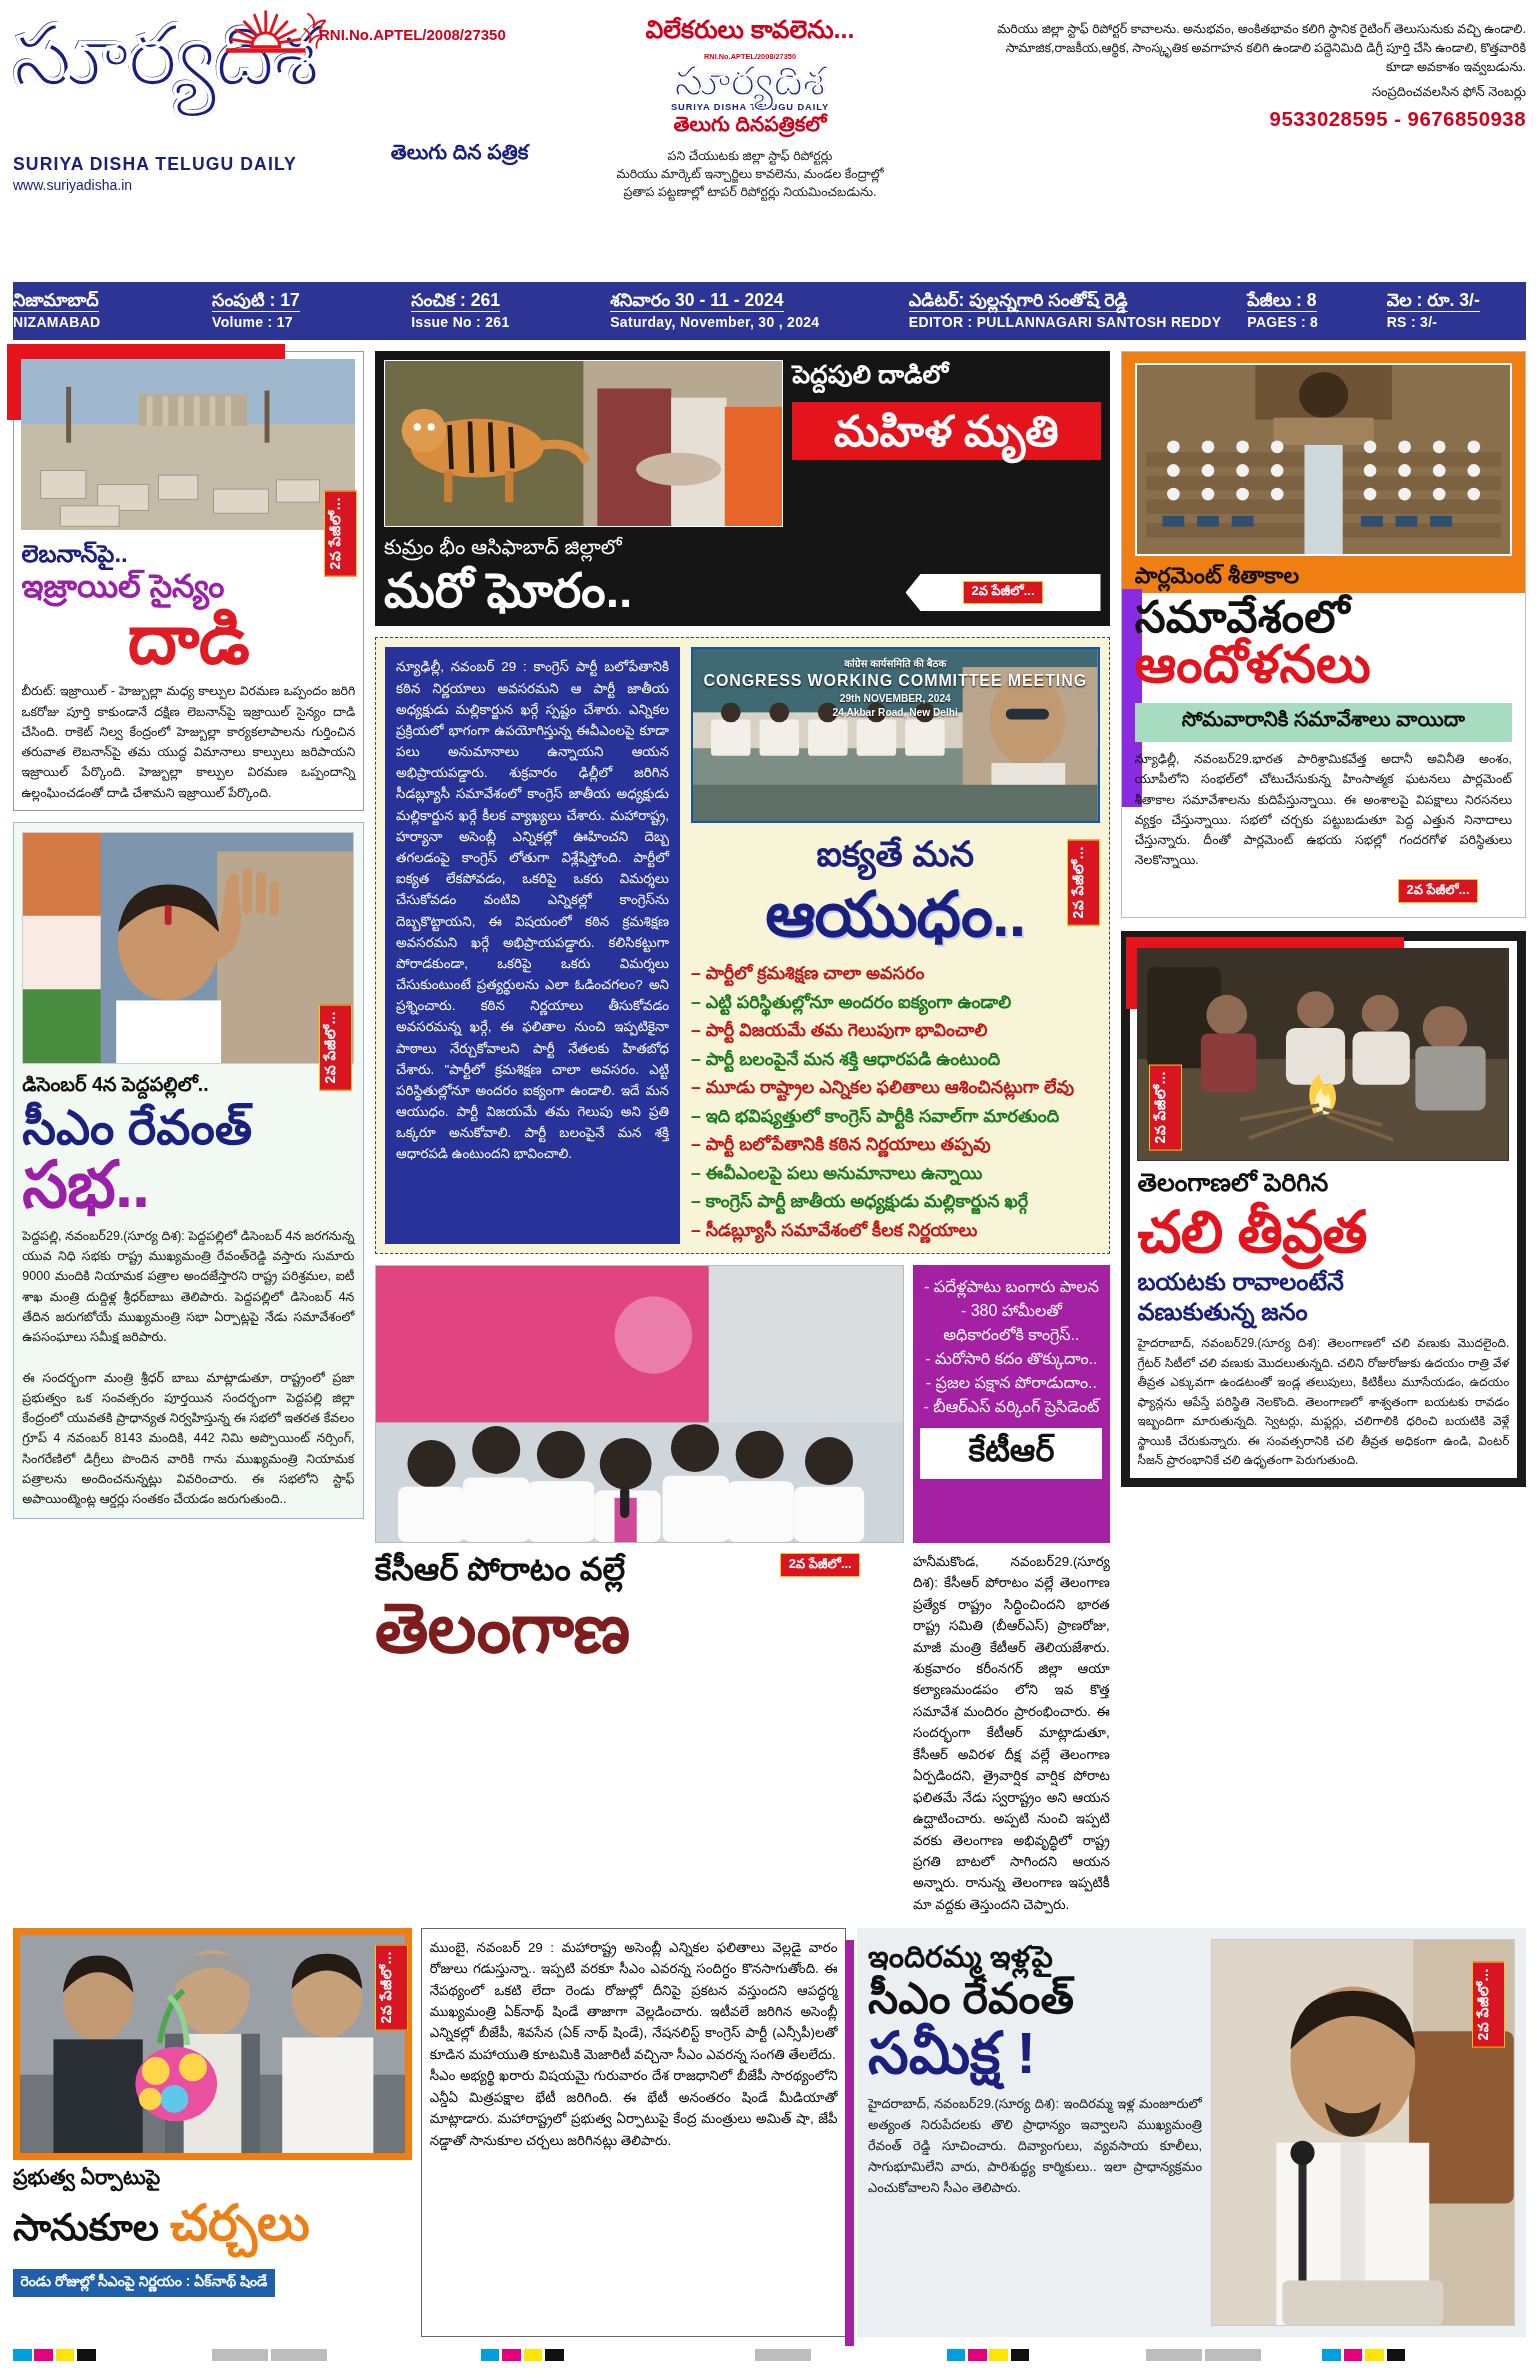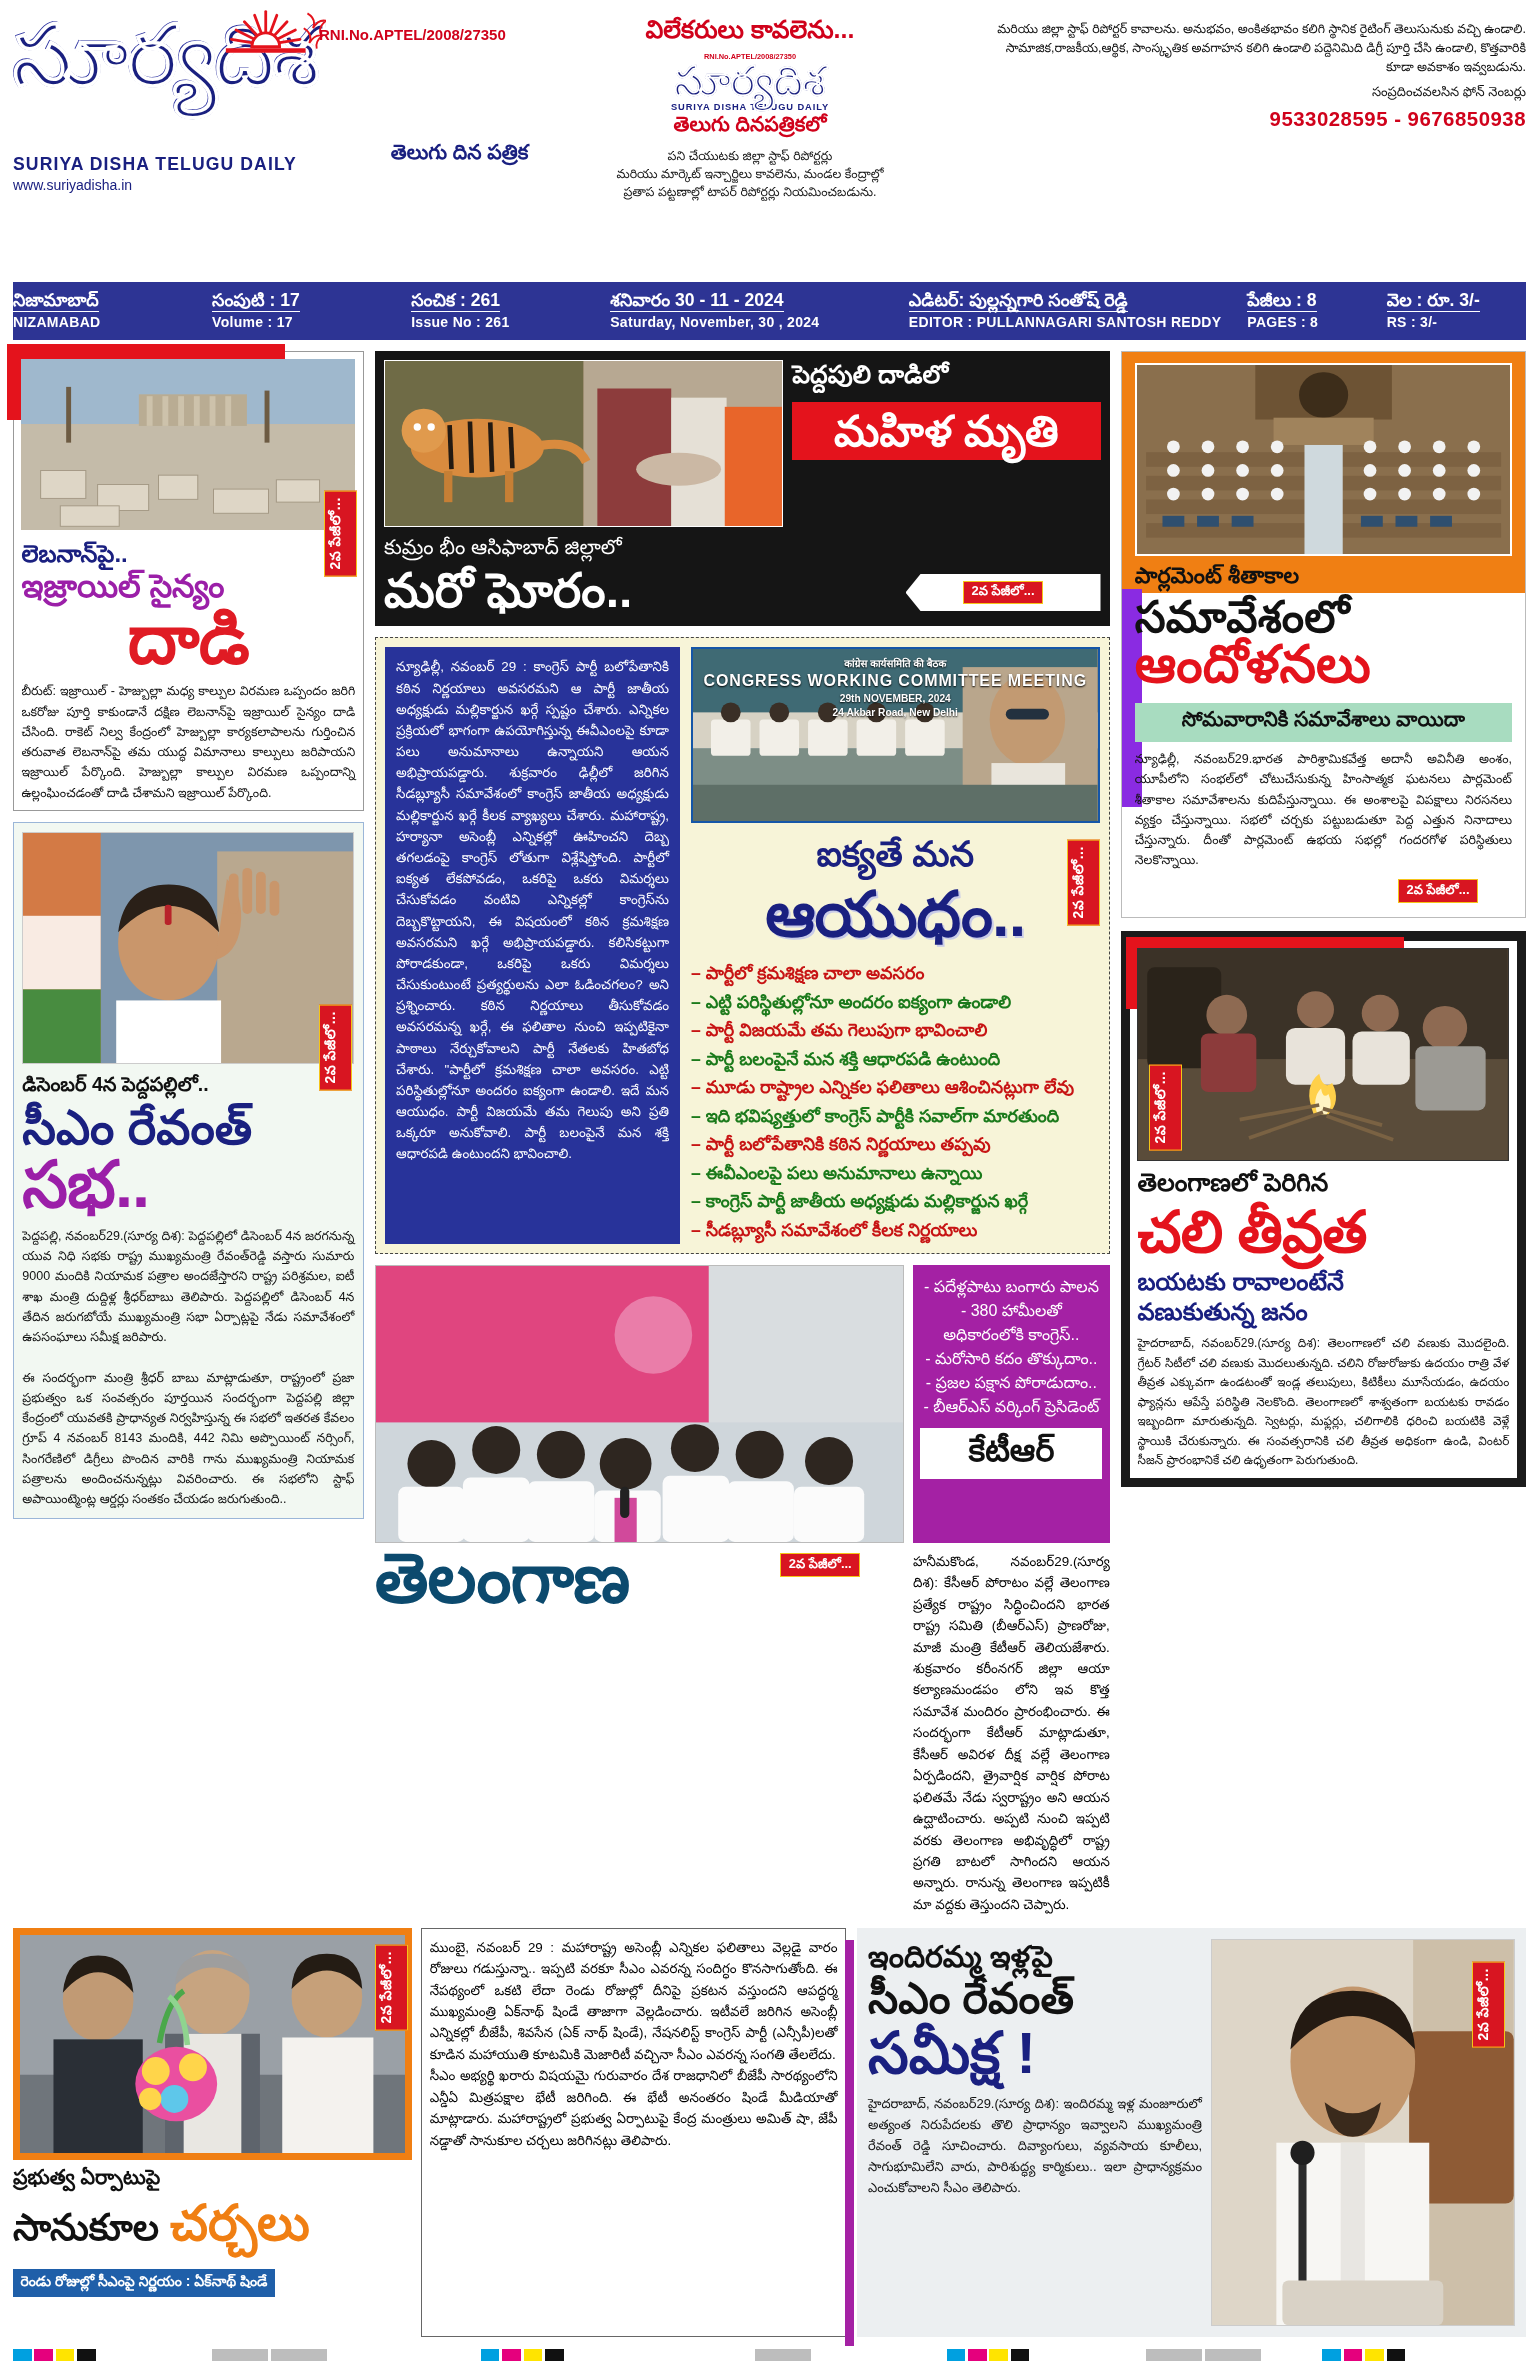--- a/index.html
+++ b/index.html
@@ -125,21 +125,21 @@
 
   
   .ktr-box { margin-top:11px; position:relative; }
   .ktr-row { display:flex; gap:9.3px; }
   .ktr-photo { width:529px; height:278px; background:linear-gradient(120deg,#c0407a,#d45a88 30%,#e7b7c8 55%,#cfd4d8); border:0.9px solid #bbb; }
   .ktr-side { flex:1; background:#a421a4; color:#fff; padding:9.3px 7.4px; text-align:center; }
   .ktr-side .ln { font-size:16px; line-height:1.5; }
   .ktr-tag { background:#fff; color:#111; font-size:32px; font-weight:bold; margin-top:9.3px; padding:3.7px 0; }
   .ktr-foot { display:flex; gap:9.3px; margin-top:7.4px; }
   .ktr-k { font-size:32px; font-weight:bold; color:#111; }
-  .ktr-big { font-size:69px; font-weight:bold; color:#0c4a6e; line-height:0.98; letter-spacing:-0.9px;font-family:Liberation Mono, monospace; }
+  .ktr-big { font-size:69px; font-weight:bold; color:#7f1d1d; line-height:0.98; letter-spacing:-0.9px; }
   .ktr-txt { flex:1; font-size:13.4px; line-height:1.6; text-align:justify; }
 
   
   .parl-box { position:relative; background:#fff; border:0.9px solid #bbb; }
   .parl-orange { position:absolute; left:0; top:0; width:100%; height:241px; background:#f07f13; }
   .parl-purple { position:absolute; left:0; top:237px; width:20.4px; height:218px; background:#8a2be2; }
   .parl-in { position:relative; z-index:3; padding:11px 13px; }
   .parl-photo { height:193px; background:linear-gradient(#7b5a3a 0 22%, #a5805a 22% 55%, #8d7152 55% 100%); border:2.8px solid #fff; }
   .parl-k { font-size:22px; font-weight:bold; color:#111; margin-top:7.4px; }
   .parl-h1 { font-size:44px; font-weight:bold; color:#111; line-height:1.05; }
@@ -478,20 +478,21 @@
             <div class="ln">- 380 హామీలతో</div>
             <div class="ln">అధికారంలోకి కాంగ్రెస్..</div>
             <div class="ln">- మరోసారి కదం తొక్కుదాం..</div>
             <div class="ln">- ప్రజల పక్షాన పోరాడుదాం..</div>
             <div class="ln">- బీఆర్ఎస్ వర్కింగ్ ప్రెసిడెంట్</div>
             <div class="ktr-tag">కేటీఆర్</div>
           </div>
         </div>
         <div class="ktr-foot">
           <div style="width:529px;position:relative">
+            <div class="ktr-k">కేసీఆర్ పోరాటం వల్లే</div>
             <div class="ktr-big">తెలంగాణ</div>
             <div class="arrowflag right" style="position:absolute;right:0;top:-1.9px;width:167px;height:32px">
               <span class="tag">2వ పేజీలో...</span>
             </div>
           </div>
           <div class="ktr-txt">హనీమకొండ, నవంబర్29.(సూర్య దిశ): కేసీఆర్ పోరాటం వల్లే తెలంగాణ ప్రత్యేక రాష్ట్రం సిద్ధించిందని భారత రాష్ట్ర సమితి (బీఆర్ఎస్) ప్రాణరోజు, మాజీ మంత్రి కేటీఆర్ తెలియజేశారు. శుక్రవారం కరీంనగర్ జిల్లా ఆయా కల్యాణమండపం లోని ఇవ కొత్త సమావేశ మందిరం ప్రారంభించారు. ఈ సందర్భంగా కేటీఆర్ మాట్లాడుతూ, కేసీఆర్ అవిరళ దీక్ష వల్లే తెలంగాణ ఏర్పడిందని, త్రైవార్షిక వార్షిక పోరాట ఫలితమే నేడు స్వరాష్ట్రం అని ఆయన ఉద్ఘాటించారు. అప్పటి నుంచి ఇప్పటి వరకు తెలంగాణ అభివృద్ధిలో రాష్ట్ర ప్రగతి బాటలో సాగిందని ఆయన అన్నారు. రానున్న తెలంగాణ ఇప్పటికీ మా వద్దకు తెస్తుందని చెప్పారు.</div>
         </div>
       </div>
     </div>
 

